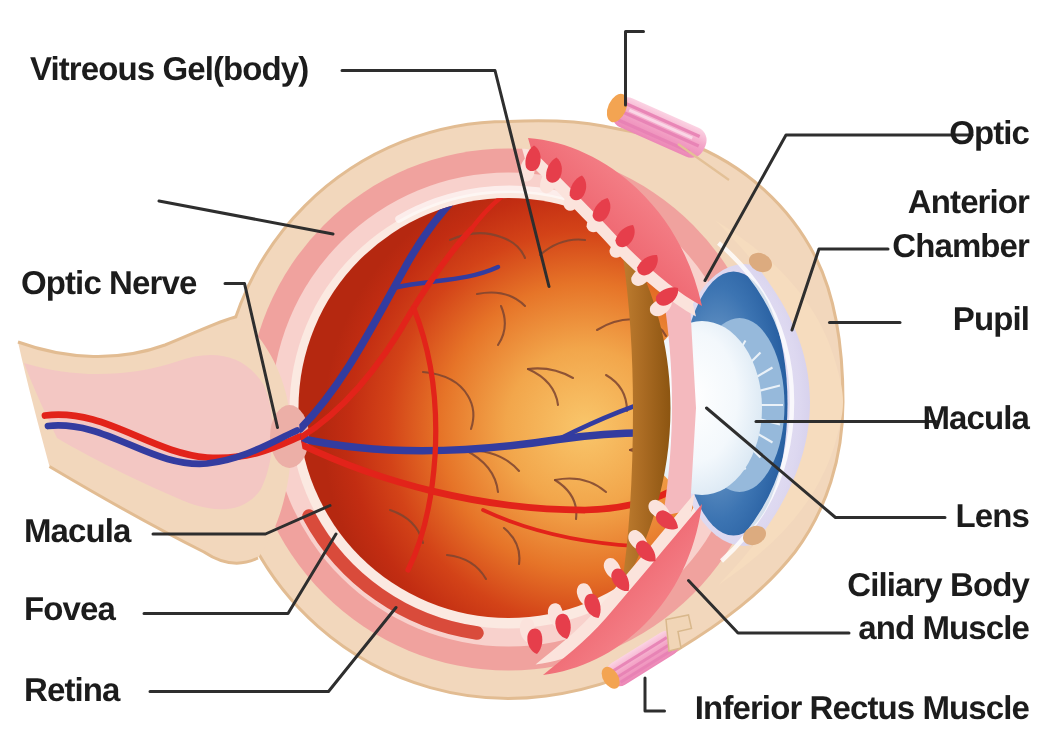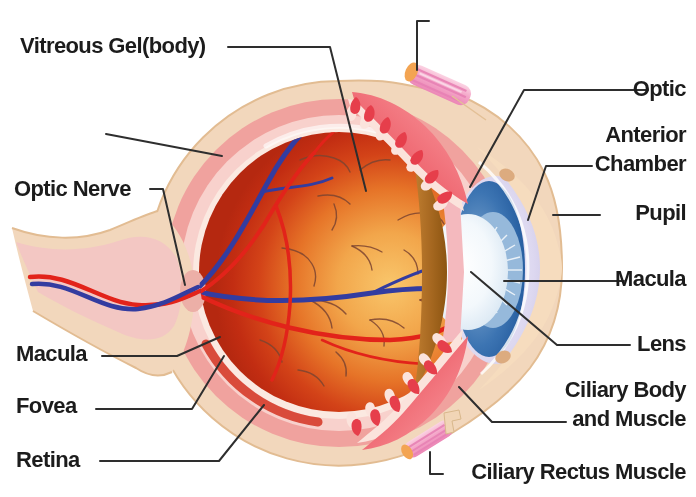--- a/index.html
+++ b/index.html
@@ -265,15 +265,15 @@
 <div class="label left" style="left:16px;top:392px">Fovea</div>
 <div class="label left" style="left:16px;top:446px">Retina</div>
 <div class="label right" style="right:10px;top:75px">Optic</div>
 <div class="label right" style="right:10px;top:121px">Anterior
 Chamber</div>
 <div class="label right" style="right:10px;top:199px">Pupil</div>
 <div class="label right" style="right:10px;top:265px">Macula</div>
 <div class="label right" style="right:10px;top:330px">Lens</div>
 <div class="label right" style="right:10px;top:376px">Ciliary Body
 and Muscle</div>
-<div class="label right" style="right:10px;top:458px">Ciliary Rectus Muscle</div>
+<div class="label right" style="right:10px;top:458px">Inferior Rectus Muscle</div>
 
 </div>
 
 </body></html>

